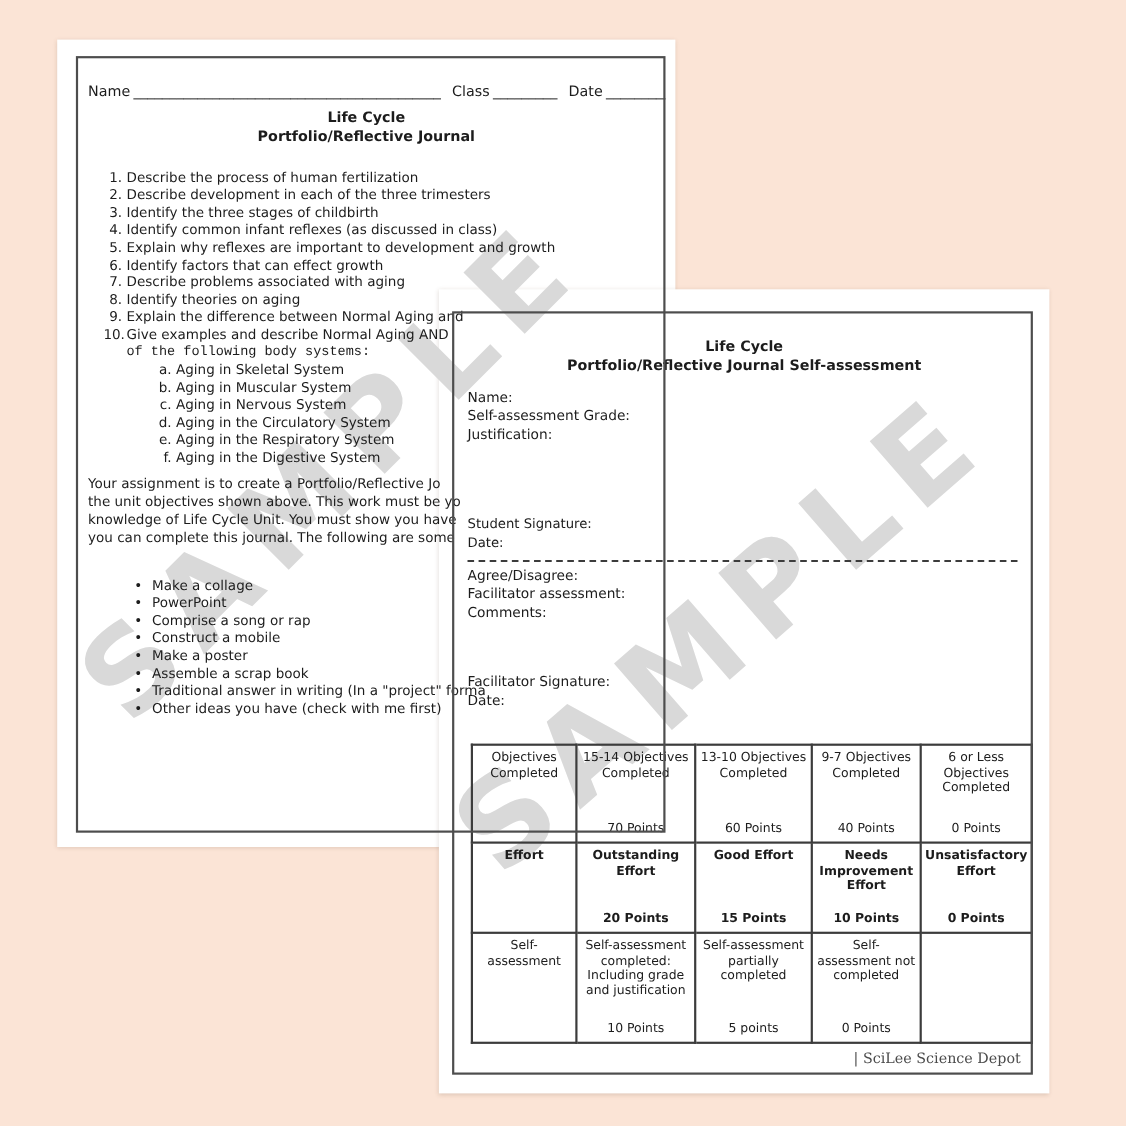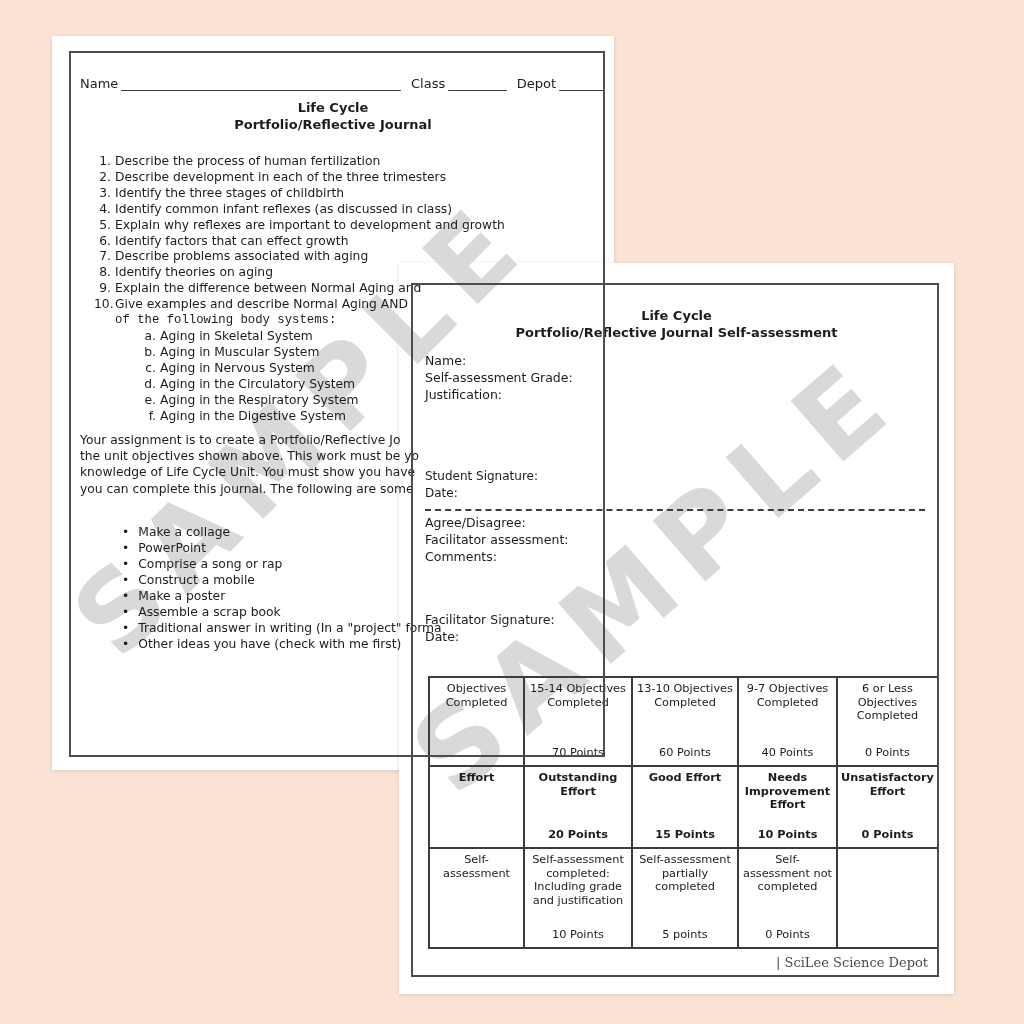--- a/index.html
+++ b/index.html
@@ -58,21 +58,21 @@
 </head>
 <body>
 
 <div class="page" id="page1">
   <div class="wm">SAMPLE</div>
   <div class="pborder"></div>
 
   <div class="z p1-header">
     <span class="lbl">Name</span><span class="blank">___________________________________________</span>
     <span class="lbl">Class</span><span class="blank">_________</span>
-    <span class="lbl">Depot</span><span class="blank">__________</span>
+    <span class="lbl">Date</span><span class="blank">__________</span>
   </div>
 
   <div class="z p1-title">
     <div>Life Cycle</div>
     <div>Portfolio/Reflective Journal</div>
   </div>
 
   <div class="z p1-list">
     <div class="obj">
         <span class="num">1.</span>

